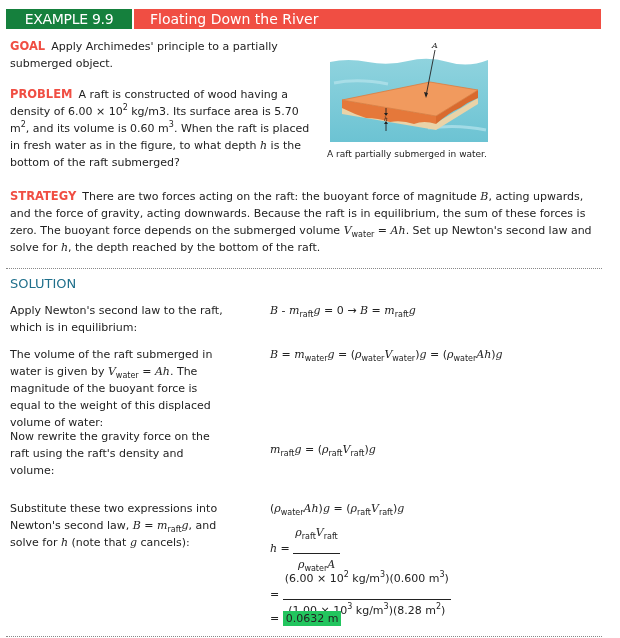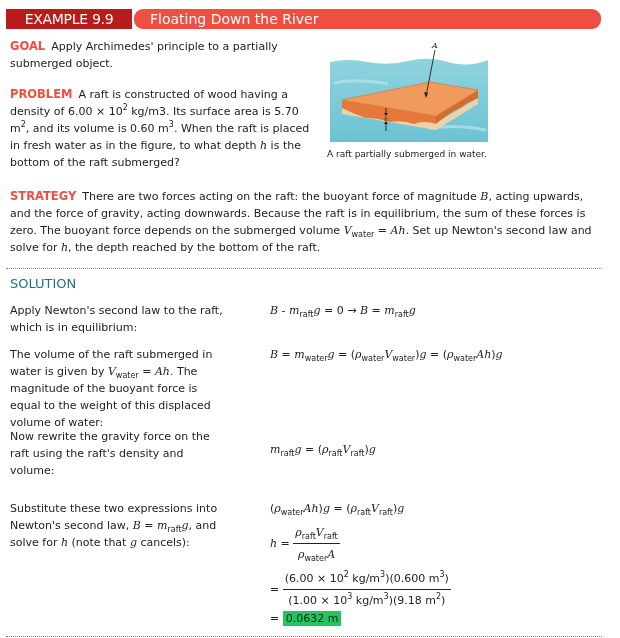--- a/index.html
+++ b/index.html
@@ -3,38 +3,38 @@
 <meta charset="utf-8">
 <style>
   html, body { margin: 0; padding: 0; background: #ffffff; }
   body {
     width: 620px; height: 638px; position: relative; overflow: hidden;
     font-family: "DejaVu Sans", sans-serif; font-size: 11px; color: #222;
   }
   .abs { position: absolute; }
   .header { left: 6px; top: 9px; width: 595px; height: 20px; display: flex; }
   .hdr-num {
-    background: #b91c1c; color: #fff; width: 126px; height: 20px;
+    background: #15803d; color: #fff; width: 126px; height: 20px;
     font-family: "DejaVu Sans", sans-serif; font-size: 14px; line-height: 20px;
     text-align: center; letter-spacing: -0.3px;
   }
   .hdr-gap { width: 2px; background: #fff; }
   .hdr-title {
     flex: 1; background: #f04e43; color: #fff; height: 20px;
-    font-size: 14px; line-height: 20px; padding-left: 16px; border-radius: 9px;
+    font-size: 14px; line-height: 20px; padding-left: 16px;
   }
   .para { font-size: 11px; line-height: 17px; color: #222; }
   .label-red { color: #f04e43; font-weight: bold; font-size: 11.5px; margin-right: 6px; margin-top: 11px; }
   .label-blue { color: #1f6f8b; font-weight: normal; font-size: 13px; }
   .it { font-family: "DejaVu Serif", serif; font-style: italic; }
   sub, sup { font-size: 8px; line-height: 0; }
   .dotline { height: 0; border-top: 1px dotted #888; }
   .eq { font-size: 11px; line-height: 17px; color: #222; white-space: nowrap; }
   .frac { display: inline-block; vertical-align: middle; text-align: center; }
-  .frac .num { display: block; padding: 0 2px 2px; border-bottom: 1px solid #222; }
+  .frac .num { display: block; padding: 0 2px 12px; border-bottom: 1px solid #222; }
   .frac .den { display: block; padding: 2px 2px 0; }
   .answer { background: #22c55e; padding: 1px 3px; }
   .caption { font-size: 9px; color: #222; }
 </style>
 </head>
 <body>
 
 <div class="abs header">
   <div class="hdr-num">EXAMPLE 9.9</div>
   <div class="hdr-gap"></div>
@@ -113,20 +113,20 @@
 <div class="abs eq" style="left:270px; top:500px;">
   <span>(</span><span class="it">ρ</span><sub>water</sub><span class="it">A</span><span class="it">h</span><span>)</span><span class="it">g</span><span> = </span><span>(</span><span class="it">ρ</span><sub>raft</sub><span class="it">V</span><sub>raft</sub><span>)</span><span class="it">g</span>
 </div>
 <div class="abs eq" style="left:270px; top:524px;">
   <span class="it">h</span><span> = </span><span class="frac"><span class="num"><span class="it">ρ</span><sub>raft</sub><span class="it">V</span><sub>raft</sub></span><span class="den"><span class="it">ρ</span><sub>water</sub><span class="it">A</span></span></span>
 </div>
 <div class="abs eq" style="left:270px; top:570px;">
   <span>=</span>
   <span class="frac">
     <span class="num"><span>(6.00 × 10</span><sup>2</sup><span> kg/m</span><sup>3</sup><span>)(0.600 m</span><sup>3</sup><span>)</span></span>
-    <span class="den"><span>(1.00 × 10</span><sup>3</sup><span> kg/m</span><sup>3</sup><span>)(9.18 m</span><sup>2</sup><span>)</span></span>
+    <span class="den"><span>(1.00 × 10</span><sup>3</sup><span> kg/m</span><sup>3</sup><span>)(8.28 m</span><sup>2</sup><span>)</span></span>
   </span>
 </div>
 <div class="abs eq" style="left:270px; top:610px;">
   <span>= </span><span class="answer">0.0632 m</span>
 </div>
 
 <div class="abs dotline" style="left:6px; top:636px; width:596px;"></div>
 
 </body></html>

